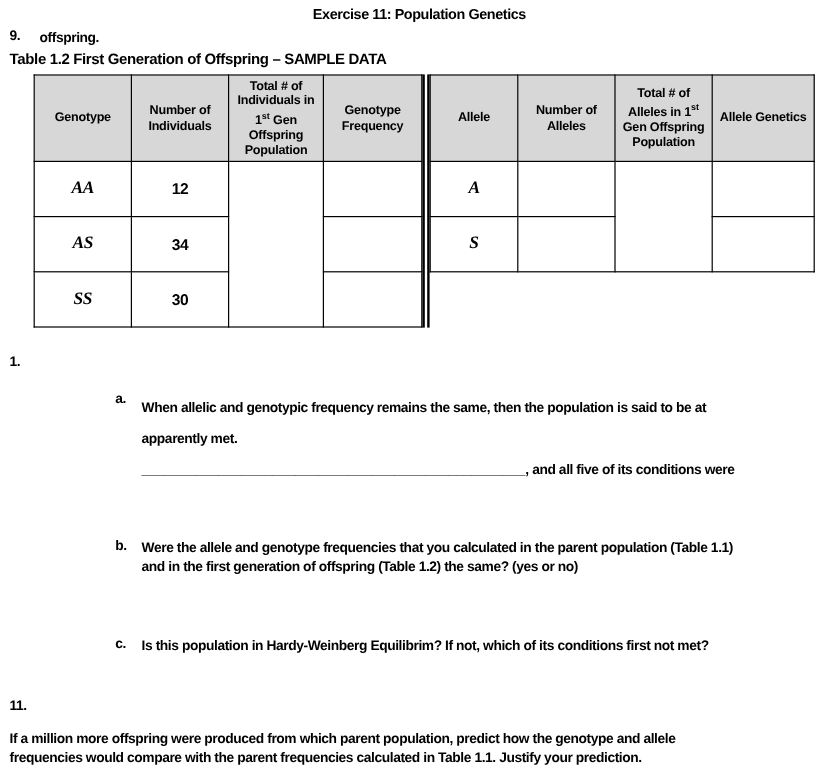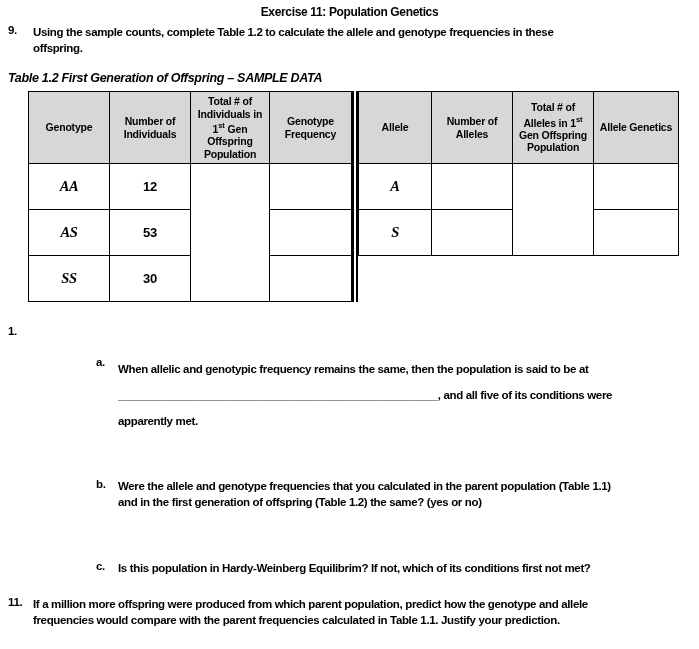--- a/index.html
+++ b/index.html
@@ -9,51 +9,50 @@
     background:#ffffff; color:#000000;
     font-family:"Liberation Sans","DejaVu Sans",sans-serif;
     font-weight:700; font-size:11.5px; letter-spacing:-0.35px;
   }
   .page { padding:5px 8px; }
   .title { text-align:center; font-size:12px; }
   .q { display:flex; align-items:flex-start; }
   .qnum { flex:0 0 25px; }
   .tline { white-space:nowrap; line-height:16px; }
   #q9 { margin-top:5px; }
-  .caption { margin-top:15px; font-size:12.5px; letter-spacing:-0.3px;font-style:italic; }
+  .caption { margin-top:2px; font-size:12.5px; letter-spacing:-0.3px; }
   .table-wrap { display:flex; align-items:flex-start; margin-top:6px; margin-left:20px; }
   table { border-collapse:collapse; }
   th, td { border:1px solid #000; padding:0 3px; text-align:center; vertical-align:middle; }
   th { background:#d7d7d7; font-size:10.5px; line-height:12.5px; height:72px; font-weight:700; letter-spacing:-0.2px; }
   tr.drow { height:46px; }
   td.gen { font-family:"Liberation Serif","DejaVu Serif",serif; font-style:italic; font-size:14.5px; font-weight:700; }
   td.num { font-size:13px; }
   sup { font-size:7.5px; letter-spacing:0; }
   .divider { align-self:stretch; width:6px; border-left:2px solid #000; border-right:2px solid #000; }
   #q10 { margin-top:23px; }
   .sub { display:flex; align-items:flex-start; margin-left:88px; }
   .subnum { flex:0 0 22px; }
   #sub-a { margin-top:19px; }
   #sub-a .tline { line-height:26px; }
   #sub-b { margin-top:44px; }
   #sub-c { margin-top:50px; }
-  #q11 { margin-top:20px; }
+  #q11 { margin-top:36px;flex-direction:column; }
   .blank { letter-spacing:0; }
 </style>
 </head>
 <body>
 
 <div class="page">
 
   <div class="title">Exercise 11: Population Genetics</div>
 
   <div class="q" id="q9">
     <div class="qnum">9.</div>
     <div>
-      <div class="tline">Using the sample counts, complete Table 1.2 to calculate the allele and genotype frequencies in these</div>
       <div class="tline">offspring.</div>
     </div>
   </div>
 
   <div class="caption">Table 1.2 First Generation of Offspring – SAMPLE DATA</div>
 
   <div class="table-wrap">
 
     <table>
       <colgroup>
@@ -70,21 +69,21 @@
         <th>Genotype Frequency</th>
       </tr>
       <tr class="drow">
         <td class="gen">AA</td>
         <td class="num">12</td>
         <td rowspan="3"></td>
         <td></td>
       </tr>
       <tr class="drow">
         <td class="gen">AS</td>
-        <td class="num">53</td>
+        <td class="num">34</td>
         <td></td>
       </tr>
       <tr class="drow">
         <td class="gen">SS</td>
         <td class="num">30</td>
         <td></td>
       </tr>
     </tbody>
       </table>
 
@@ -121,22 +120,22 @@
   </div>
 
   <div class="q" id="q10">
     <div class="qnum">1.</div>
   </div>
 
   <div class="sub" id="sub-a">
     <div class="subnum">a.</div>
     <div>
       <div class="tline">When allelic and genotypic frequency remains the same, then the population is said to be at</div>
+      <div class="tline">apparently met.</div>
       <div class="tline"><span class="blank">__________________________________________________</span><span>, and all five of its conditions were</span></div>
-      <div class="tline">apparently met.</div>
     </div>
   </div>
 
   <div class="sub" id="sub-b">
     <div class="subnum">b.</div>
     <div>
       <div class="tline">Were the allele and genotype frequencies that you calculated in the parent population (Table 1.1)</div>
       <div class="tline">and in the first generation of offspring (Table 1.2) the same? (yes or no)</div>
     </div>
   </div>

